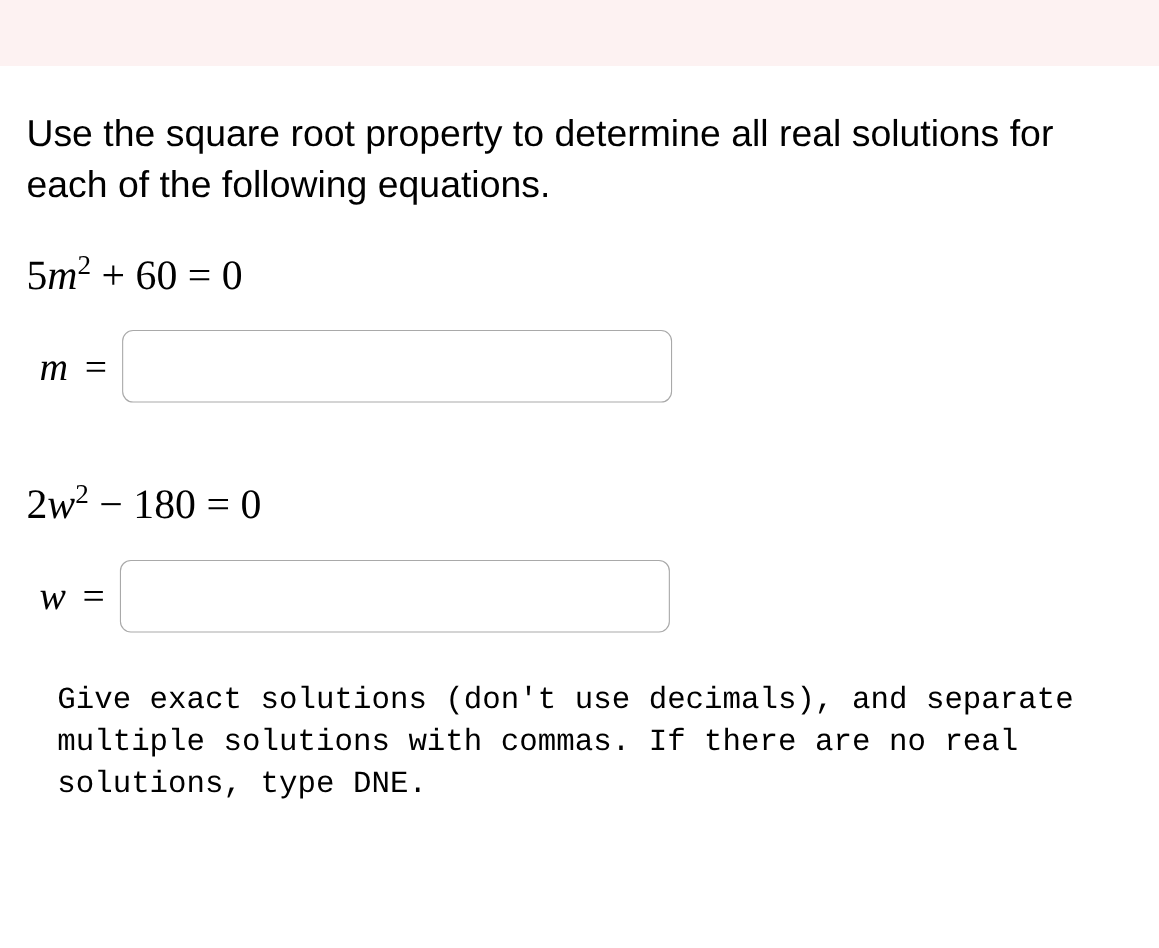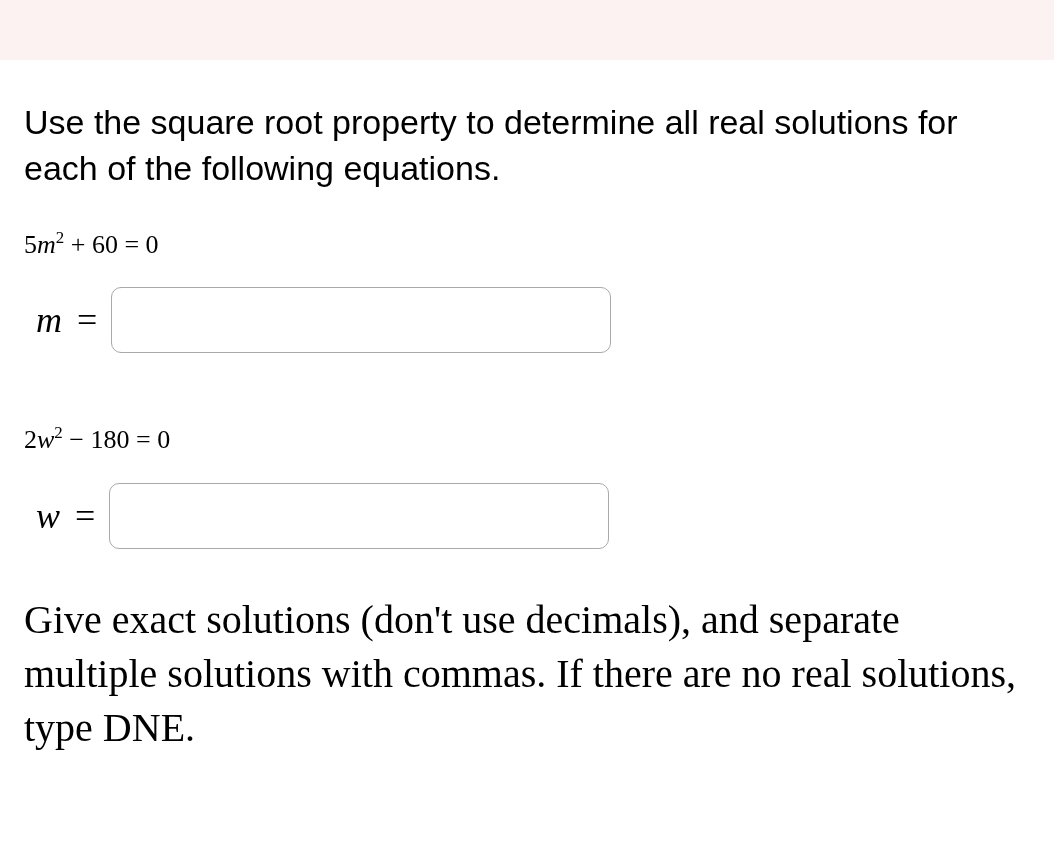--- a/index.html
+++ b/index.html
@@ -26,21 +26,21 @@
       font-size: 34px;
       line-height: 1.35;
       margin-bottom: 36px;
       font-family: 'Trebuchet MS', 'Lucida Sans', sans-serif;
     }
     .equation-block {
       margin-bottom: 28px;
     }
     .equation {
       font-family: 'Times New Roman', Times, serif;
-      font-size: 26px;
+      font-size: 38px;
       margin-bottom: 28px;
     }
     .answer-row {
       display: flex;
       align-items: center;
       gap: 14px;
       margin-left: 12px;
       margin-bottom: 70px;
     }
     .answer-row.last {
@@ -64,23 +64,24 @@
       padding: 0 16px;
       outline: none;
       font-family: 'Times New Roman', Times, serif;
     }
     .sup {
       font-size: 0.65em;
       vertical-align: super;
       font-style: normal;
     }
     .footer-text {
-      font-size: 40px;
+      font-size: 28px;
       line-height: 1.35;
-      font-family: Liberation Serif, serif;
+      font-family: Liberation Mono, monospace;
+      margin-left: 28px;
     }
     .math-italic {
       font-style: italic;
     }
   </style>
 </head>
 <body>
 
 <div class="top-banner"></div>
 

